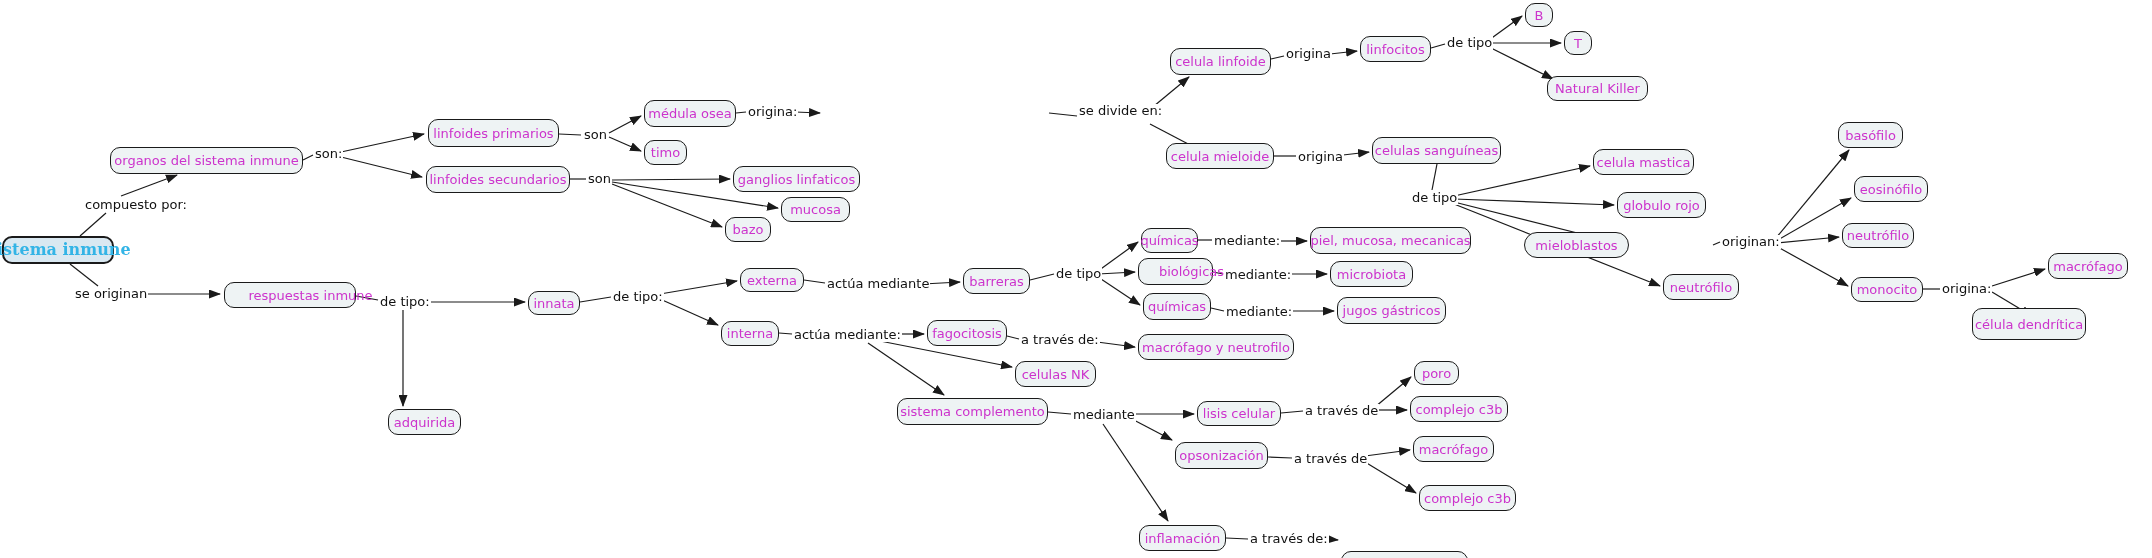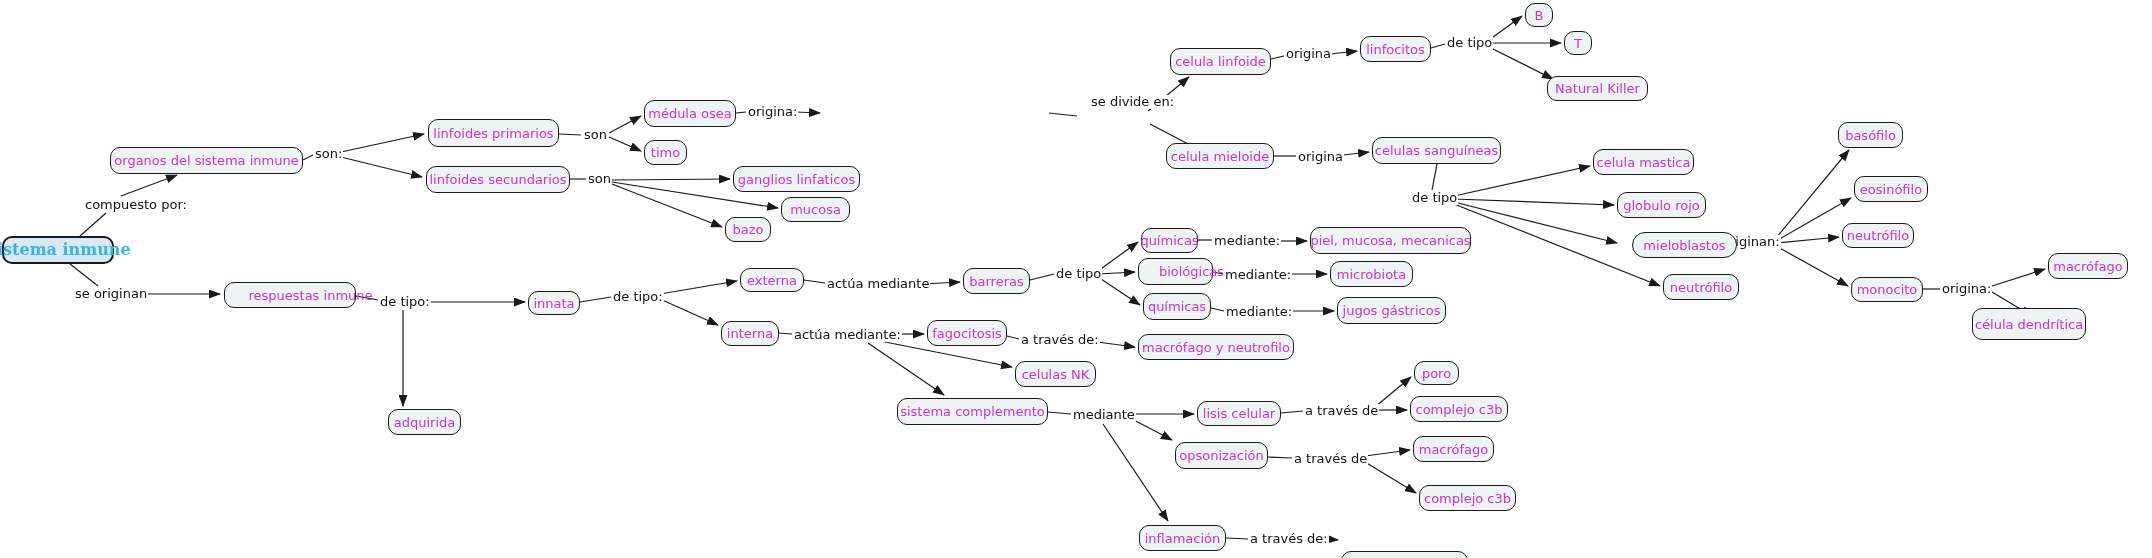--- a/index.html
+++ b/index.html
@@ -117,21 +117,21 @@
       <line x1="1365" y1="462" x2="1416" y2="493" class="edge" marker-end="url(#arrow)"></line>
       <line x1="1226" y1="538" x2="1248" y2="539" class="edge"></line>
       <line x1="1325" y1="539" x2="1338" y2="540" class="edge" marker-end="url(#arrow)"></line>
     </svg>
 <div class="edge-label" style="left: 84px; top: 198px;">compuesto por:</div>
     <div class="edge-label" style="left: 74px; top: 287px;">se originan</div>
     <div class="edge-label" style="left: 314px; top: 147px;">son:</div>
     <div class="edge-label" style="left: 583px; top: 128px;">son</div>
     <div class="edge-label" style="left: 747px; top: 105px;">origina:</div>
     <div class="edge-label" style="left: 587px; top: 172px;">son</div>
-    <div class="edge-label" style="left: 1078px; top: 95px; margin-left: 12px;">se divide en:</div>
+    <div class="edge-label" style="left: 1078px; top: 104px;">se divide en:</div>
     <div class="edge-label" style="left: 1285px; top: 47px;">origina</div>
     <div class="edge-label" style="left: 1446px; top: 36px;">de tipo</div>
     <div class="edge-label" style="left: 1297px; top: 150px;">origina</div>
     <div class="edge-label" style="left: 1411px; top: 191px;">de tipo</div>
     <div class="edge-label" style="left: 1721px; top: 235px;">originan:</div>
     <div class="edge-label" style="left: 1941px; top: 282px;">origina:</div>
     <div class="edge-label" style="left: 379px; top: 295px;">de tipo:</div>
     <div class="edge-label" style="left: 612px; top: 290px;">de tipo:</div>
     <div class="edge-label" style="left: 826px; top: 277px;">actúa mediante</div>
     <div class="edge-label" style="left: 1055px; top: 267px;">de tipo</div>
@@ -155,21 +155,21 @@
     <div class="node" style="left: 725px; top: 217px; width: 46px; height: 25px;">bazo</div>
     <div class="node" style="left: 1170px; top: 48px; width: 101px; height: 27px;">celula linfoide</div>
     <div class="node" style="left: 1360px; top: 36px; width: 71px; height: 26px;">linfocitos</div>
     <div class="node" style="left: 1525px; top: 3px; width: 28px; height: 24px;">B</div>
     <div class="node" style="left: 1564px; top: 31px; width: 28px; height: 24px;">T</div>
     <div class="node" style="left: 1547px; top: 76px; width: 101px; height: 25px;">Natural Killer</div>
     <div class="node" style="left: 1166px; top: 143px; width: 108px; height: 26px;">celula mieloide</div>
     <div class="node" style="left: 1372px; top: 137px; width: 129px; height: 27px;">celulas sanguíneas</div>
     <div class="node" style="left: 1593px; top: 149px; width: 101px; height: 26px;">celula mastica</div>
     <div class="node" style="left: 1617px; top: 192px; width: 89px; height: 26px;">globulo rojo</div>
-    <div class="node" style="left: 1632px; top: 232px; width: 105px; height: 26px; border-radius: 13px;">mieloblastos</div>
+    <div class="node" style="left: 1524px; top: 232px; width: 105px; height: 26px; border-radius: 13px;">mieloblastos</div>
     <div class="node" style="left: 1663px; top: 274px; width: 76px; height: 26px;">neutrófilo</div>
     <div class="node" style="left: 1838px; top: 122px; width: 65px; height: 26px;">basófilo</div>
     <div class="node" style="left: 1854px; top: 176px; width: 74px; height: 26px;">eosinófilo</div>
     <div class="node" style="left: 1842px; top: 223px; width: 72px; height: 25px;">neutrófilo</div>
     <div class="node" style="left: 1851px; top: 277px; width: 72px; height: 25px;">monocito</div>
     <div class="node" style="left: 2048px; top: 253px; width: 80px; height: 26px;">macrófago</div>
     <div class="node" style="left: 1972px; top: 308px; width: 114px; height: 32px;">célula dendrítica</div>
     <div class="node" style="left: 224px; top: 282px; width: 132px; height: 26px; padding-left: 45px;">respuestas inmune</div>
     <div class="node" style="left: 528px; top: 291px; width: 52px; height: 24px;">innata</div>
     <div class="node" style="left: 368px; top: 409px; width: 73px; height: 26px; margin-left: 20px;">adquirida</div>

